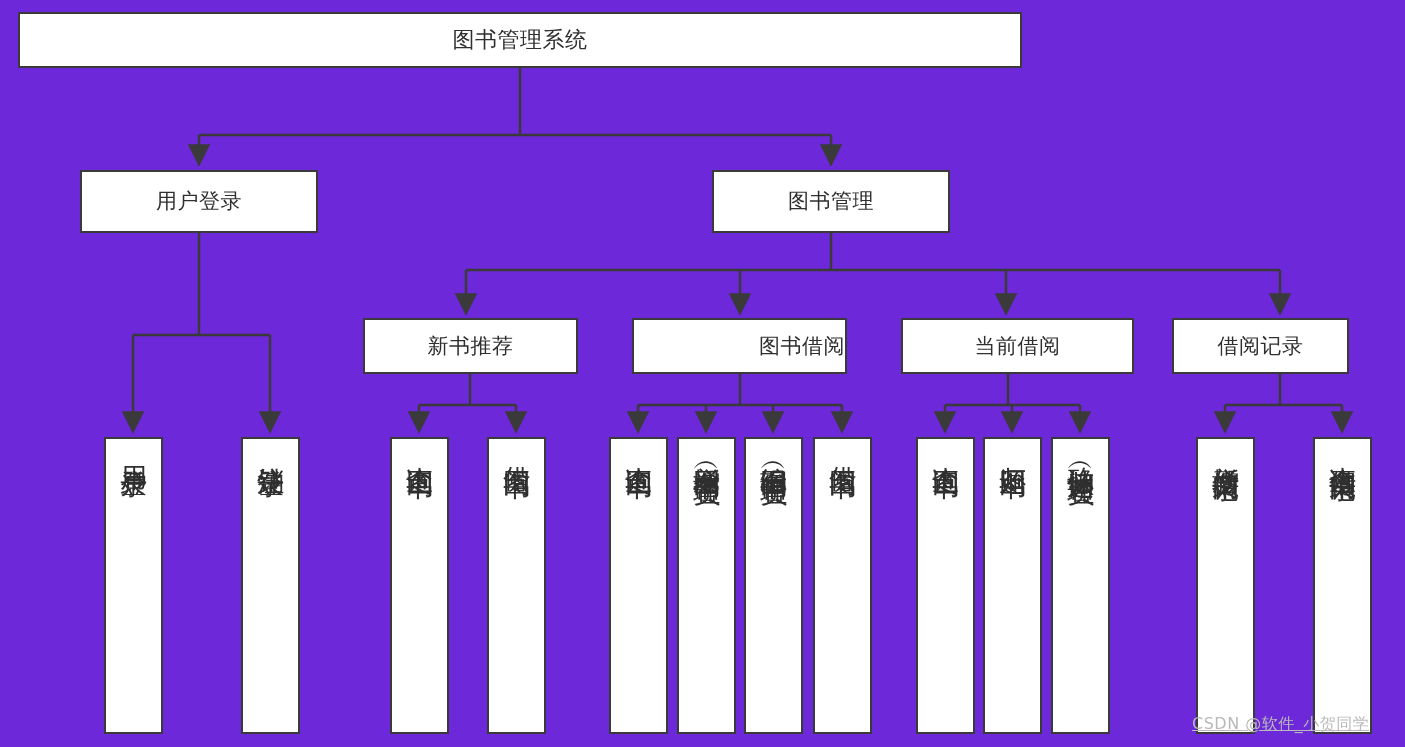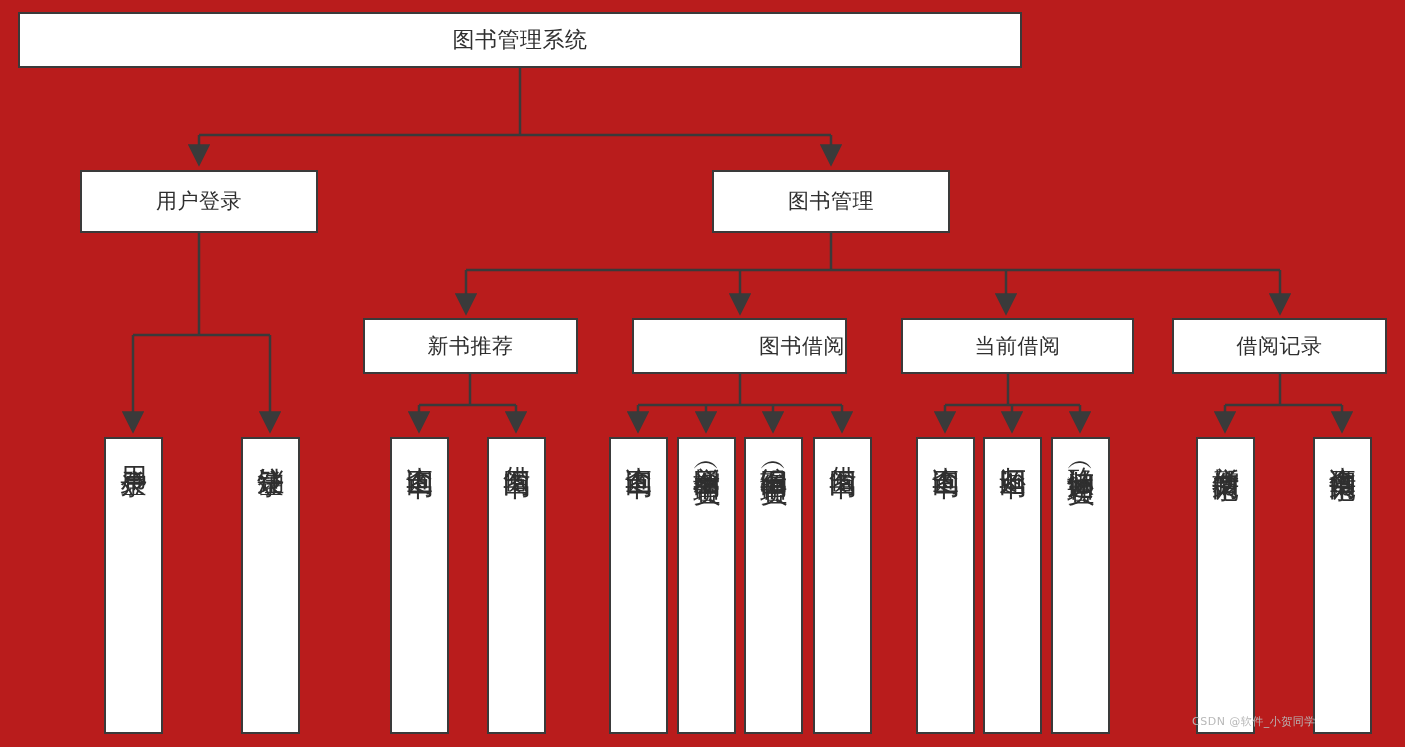--- a/index.html
+++ b/index.html
@@ -8,21 +8,21 @@
     padding: 0;
     background: #ffffff;
   }
   body {
     font-family: "DejaVu Sans", "Liberation Sans", sans-serif;
   }
   #canvas {
     position: relative;
     width: 1405px;
     height: 747px;
-    background: #b91c1c;
+    background: #6d28d9;
     overflow: hidden;
   }
   #wires {
     position: absolute;
     left: 0;
     top: 0;
     width: 1405px;
     height: 747px;
     pointer-events: none;
   }
@@ -58,25 +58,26 @@
     text-orientation: upright;
     font-size: 27px;
     line-height: 1.05;
     letter-spacing: 2px;
     white-space: nowrap;
     margin: 0 auto;
   }
   .watermark {
     position: absolute;
     color: #b9b9b9;
-    font-size: 11px;
+    font-size: 16px;
     letter-spacing: 0.5px;
     z-index: 3;
     white-space: nowrap;
     font-family: "DejaVu Sans", "Liberation Sans", sans-serif;
+    text-decoration: underline;
   }
 </style>
 </head>
 <body>
 
 <div id="canvas">
 
   <svg id="wires" viewBox="0 0 1405 747">
     <defs>
       <marker id="arrow" viewBox="0 0 12 12" refX="10" refY="6" markerWidth="9" markerHeight="9" orient="auto-start-reverse">
@@ -144,21 +145,21 @@
   </div>
 
   <div class="node horizontal" style="left:632px; top:318px; width:215px; height:56px;justify-content:flex-end;">
     <span class="label">图书借阅</span>
   </div>
 
   <div class="node horizontal" style="left:901px; top:318px; width:233px; height:56px;">
     <span class="label">当前借阅</span>
   </div>
 
-  <div class="node horizontal" style="left:1172px; top:318px; width:215px; height:56px;">
+  <div class="node horizontal" style="left:1172px; top:318px; width:177px; height:56px;">
     <span class="label">借阅记录</span>
   </div>
 
   <div class="node vertical" style="left:104px; top:437px; width:59px; height:297px;">
     <span class="label">用户登录</span>
   </div>
 
   <div class="node vertical" style="left:241px; top:437px; width:59px; height:297px;">
     <span class="label">注销登录</span>
   </div>

